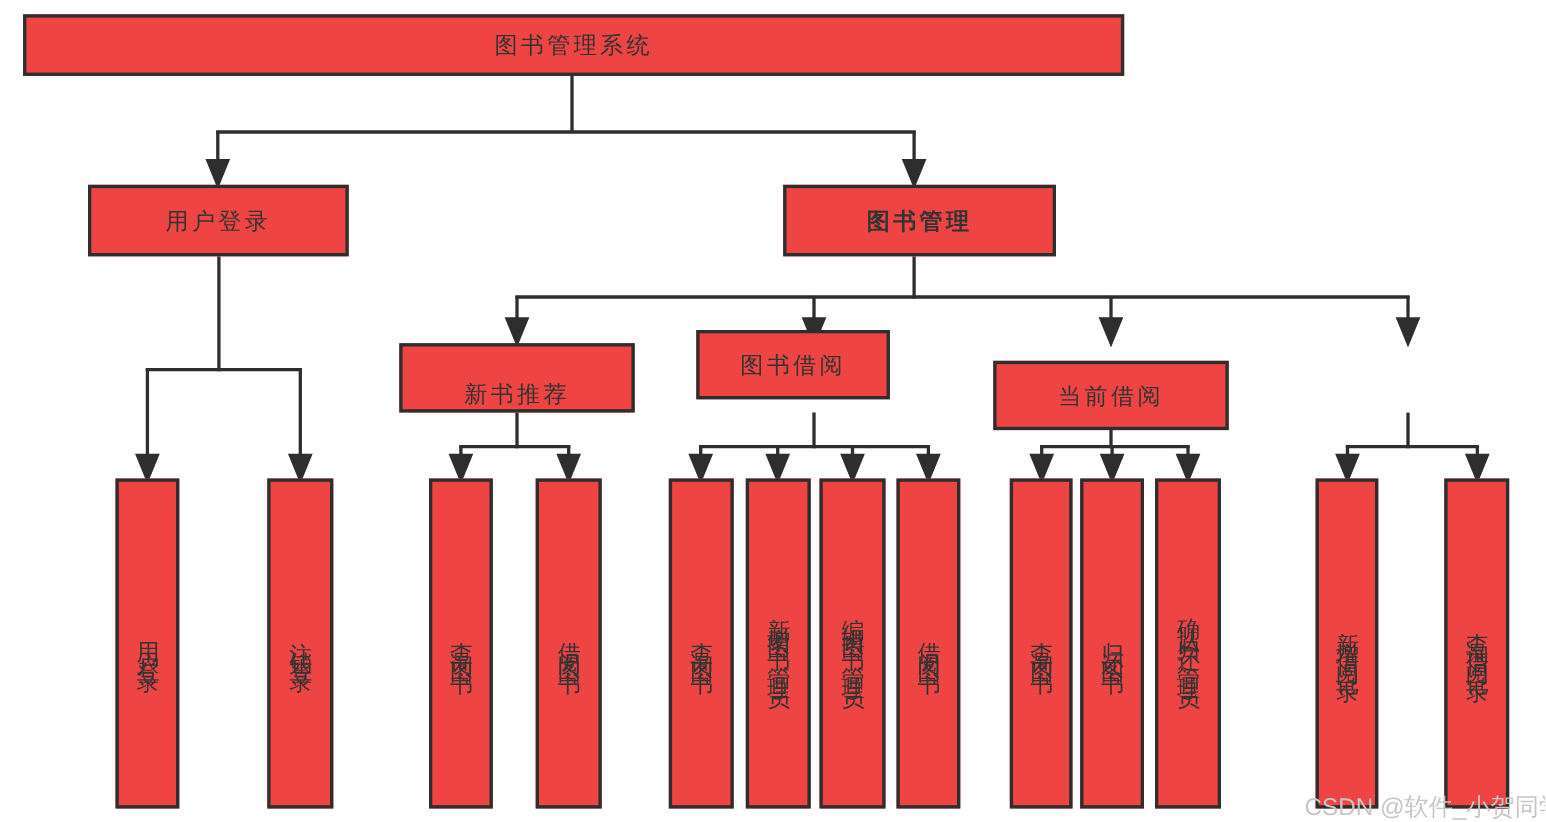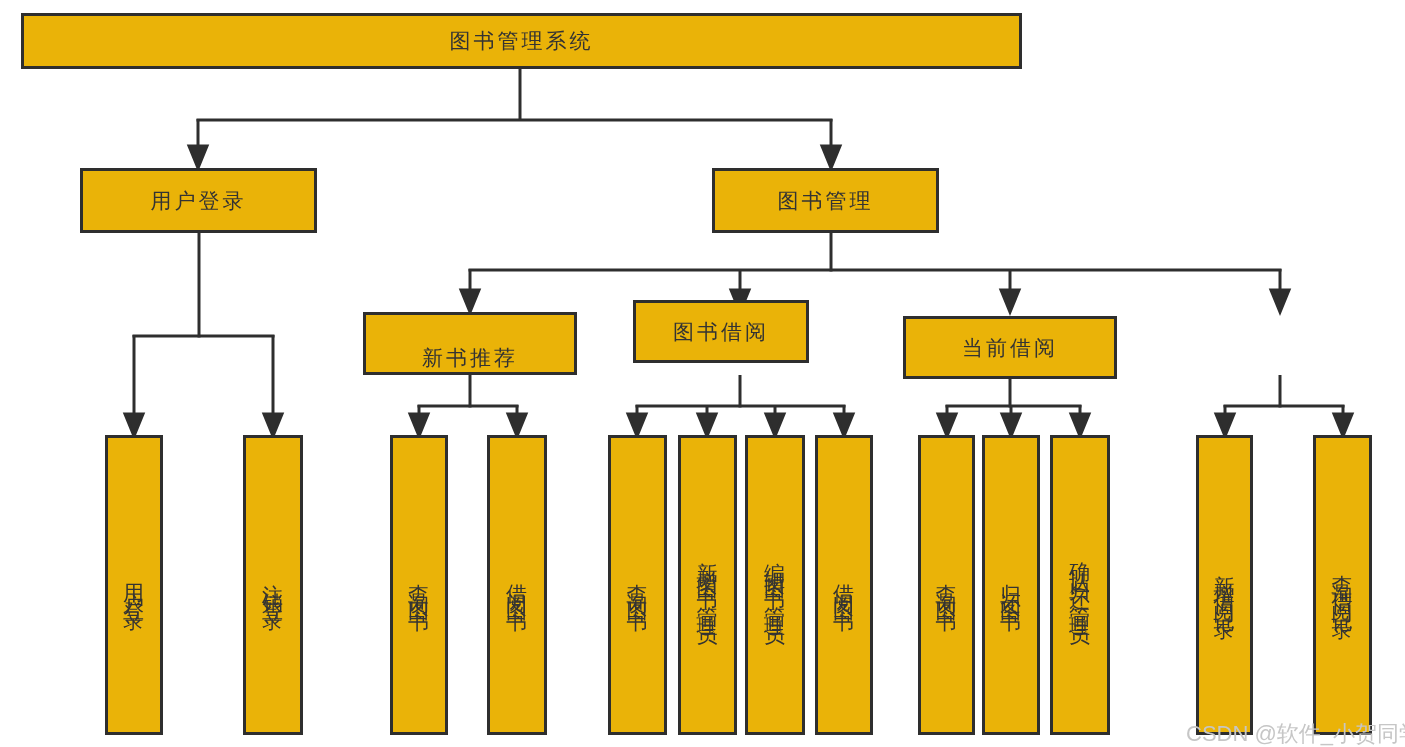--- a/index.html
+++ b/index.html
@@ -12,21 +12,21 @@
     overflow: hidden;
   }
   #connectors {
     position: absolute;
     left: 0; top: 0;
     width: 1405px; height: 747px;
   }
   .node {
     position: absolute;
     box-sizing: border-box;
-    background: #eab308;
+    background: #ef4444;
     border: 3px solid #2e2e2e;
     display: flex;
     align-items: center;
     justify-content: center;
     color: #333333;
   }
   .hnode span {
     font-size: 21px;
     letter-spacing: 3px;
     white-space: nowrap;
@@ -36,25 +36,25 @@
     text-orientation: mixed;
     font-size: 21px;
     letter-spacing: 9px;
     line-height: 1;
     white-space: nowrap;
   }
   
   #n-root          { left: 21px;   top: 13px;  width: 1001px; height: 56px; }
   
   #n-user-login    { left: 80px;   top: 168px; width: 237px;  height: 65px; }
-  #n-book-mgmt     { left: 712px;  top: 168px; width: 227px;  height: 65px; }
+  #n-book-mgmt     { left: 712px;  top: 168px; width: 248px;  height: 65px; font-weight: bold; }
   
   #n-new-book      { left: 363px;  top: 312px; width: 214px;  height: 63px; align-items: flex-end; }
   #n-book-borrow   { left: 633px;  top: 300px; width: 176px;  height: 63px; font-family: Liberation Serif, serif; }
-  #n-current-borrow{ left: 903px;  top: 316px; width: 214px;  height: 63px; }
+  #n-current-borrow{ left: 903px;  top: 328px; width: 214px;  height: 63px; }
   #n-borrow-record { left: 1173px; top: 312px; width: 214px;  height: 63px; }
   
   .leaf { top: 435px; height: 300px; }
   #l-ul-login      { left: 105px;  width: 58px; }
   #l-ul-logout     { left: 243px;  width: 60px; }
   #l-nb-query      { left: 390px;  width: 58px; }
   #l-nb-borrow     { left: 487px;  width: 60px; }
   #l-bb-query      { left: 608px;  width: 59px; }
   #l-bb-add        { left: 678px;  width: 59px; }
   #l-bb-edit       { left: 745px;  width: 60px; }

